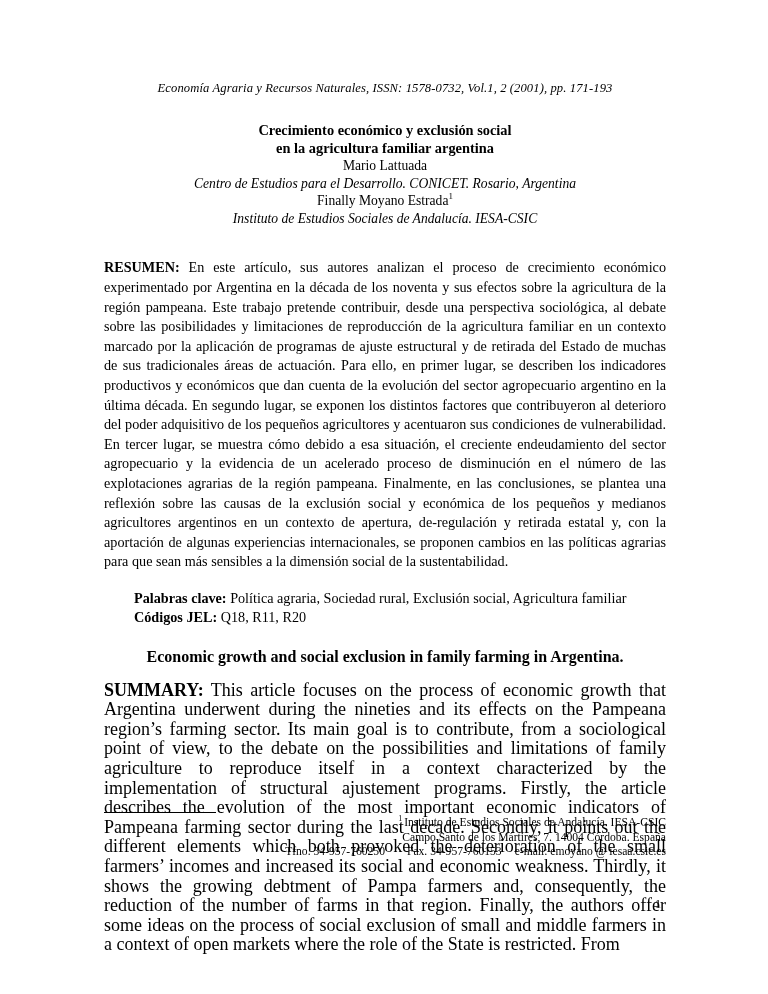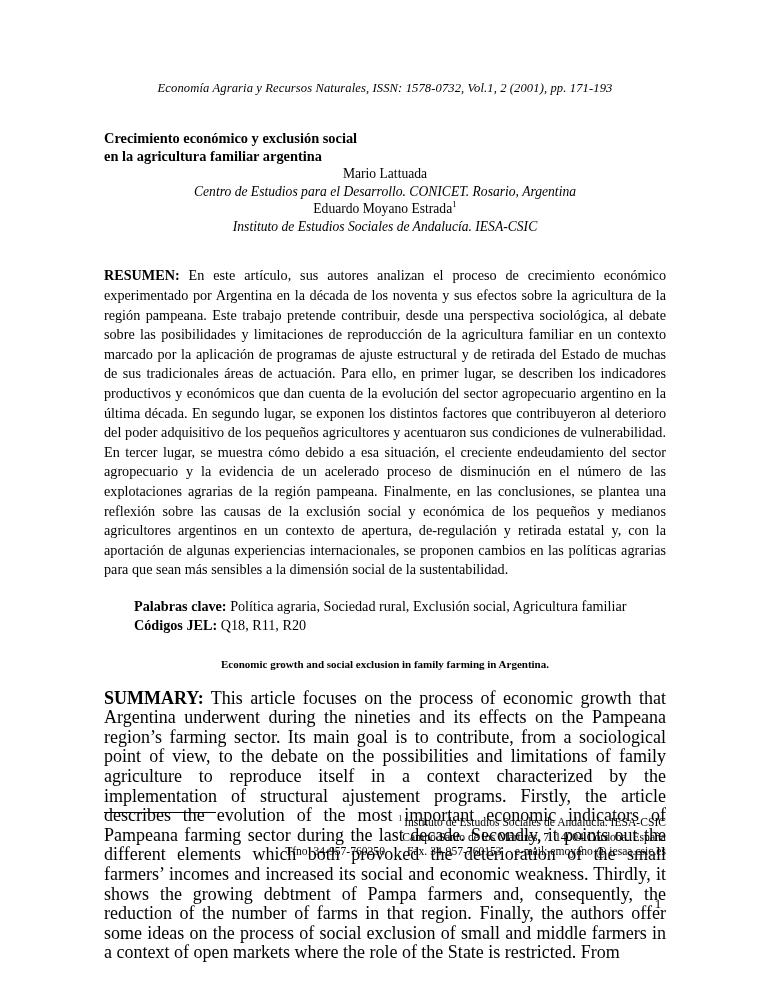--- a/index.html
+++ b/index.html
@@ -38,21 +38,22 @@
     text-align: center;
     padding-top: 80px;
     letter-spacing: 0.1px;
   }
 
   
   .title {
     font-weight: bold;
     font-size: 14.4px;
     line-height: 17.5px;
-    margin-top: 34px;
+    text-align: center;
+    margin-top: 26px;
   }
 
   
   .authors {
     text-align: center;
     font-size: 13.6px;
     line-height: 17.6px;
   }
   .authors .aff {
     font-style: italic;
@@ -84,21 +85,21 @@
     text-align: left;
     margin-top: 17px;
     margin-left: 30px;
   }
   .keywords .lead {
     font-weight: bold;
   }
 
   .entitle {
     font-weight: bold;
-    font-size: 11px;
+    font-size: 16px;
     line-height: 19.6px;
     text-align: center;
     margin-top: 19px;
   }
 
   .summary {
     font-size: 18px;
     line-height: 19.6px;
     text-align: justify;
     margin-top: 14px;
@@ -157,21 +158,21 @@
     <div class="runhead">Economía Agraria y Recursos Naturales, ISSN: 1578-0732, Vol.1, 2 (2001), pp. 171-193</div>
 
     <div class="title">
       <div>Crecimiento económico y exclusión social</div>
       <div>en la agricultura familiar argentina</div>
     </div>
 
     <div class="authors">
       <div class="name">Mario Lattuada</div>
       <div class="aff">Centro de Estudios para el Desarrollo. CONICET. Rosario, Argentina</div>
-      <div class="name"><span>Eduardo Moyano Estrada</span><sup class="fnmark">1</sup></div>
+      <div class="name"><span>Finally Moyano Estrada</span><sup class="fnmark">1</sup></div>
       <div class="aff">Instituto de Estudios Sociales de Andalucía. IESA-CSIC</div>
     </div>
 
     <p class="abstract"><span class="lead">RESUMEN:</span><span> En este artículo, sus autores analizan el proceso de crecimiento económico experimentado por Argentina en la década de los noventa y sus efectos sobre la agricultura de la región pampeana. Este trabajo pretende contribuir, desde una perspectiva sociológica, al debate sobre las posibilidades y limitaciones de reproducción de la agricultura familiar en un contexto marcado por la aplicación de programas de ajuste estructural y de retirada del Estado de muchas de sus tradicionales áreas de actuación. Para ello, en primer lugar, se describen los indicadores productivos y económicos que dan cuenta de la evolución del sector agropecuario argentino en la última década. En segundo lugar, se exponen los distintos factores que contribuyeron al deterioro del poder adquisitivo de los pequeños agricultores y acentuaron sus condiciones de vulnerabilidad. En tercer lugar, se muestra cómo debido a esa situación, el creciente endeudamiento del sector agropecuario y la evidencia de un acelerado proceso de disminución en el número de las explotaciones agrarias de la región pampeana. Finalmente, en las conclusiones, se plantea una reflexión sobre las causas de la exclusión social y económica de los pequeños y medianos agricultores argentinos en un contexto de apertura, de-regulación y retirada estatal y, con la aportación de algunas experiencias internacionales, se proponen cambios en las políticas agrarias para que sean más sensibles a la dimensión social de la sustentabilidad.</span></p>
 
     <div class="keywords">
       <div><span class="lead">Palabras clave:</span><span> Política agraria, Sociedad rural, Exclusión social, Agricultura familiar</span></div>
       <div><span class="lead">Códigos JEL:</span><span> Q18, R11, R20</span></div>
     </div>
 

